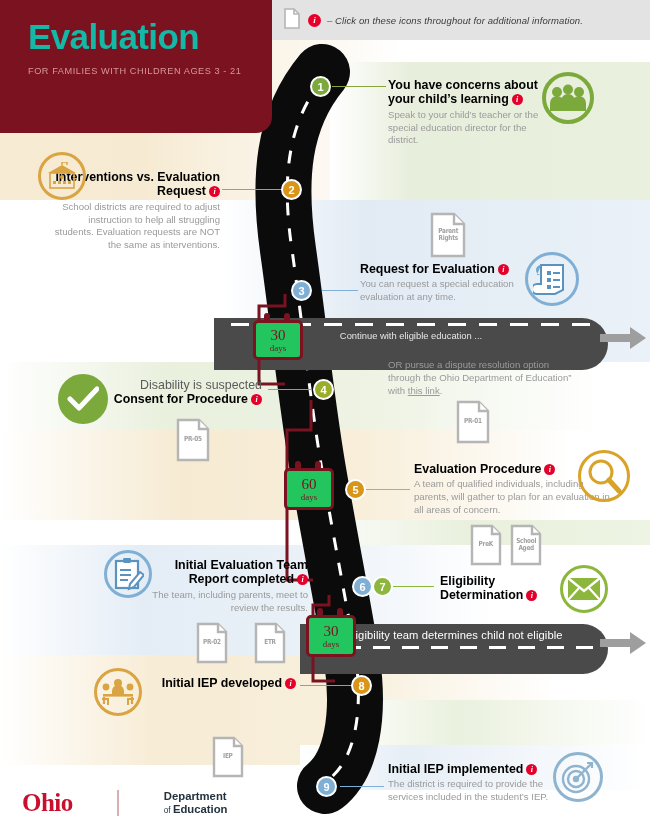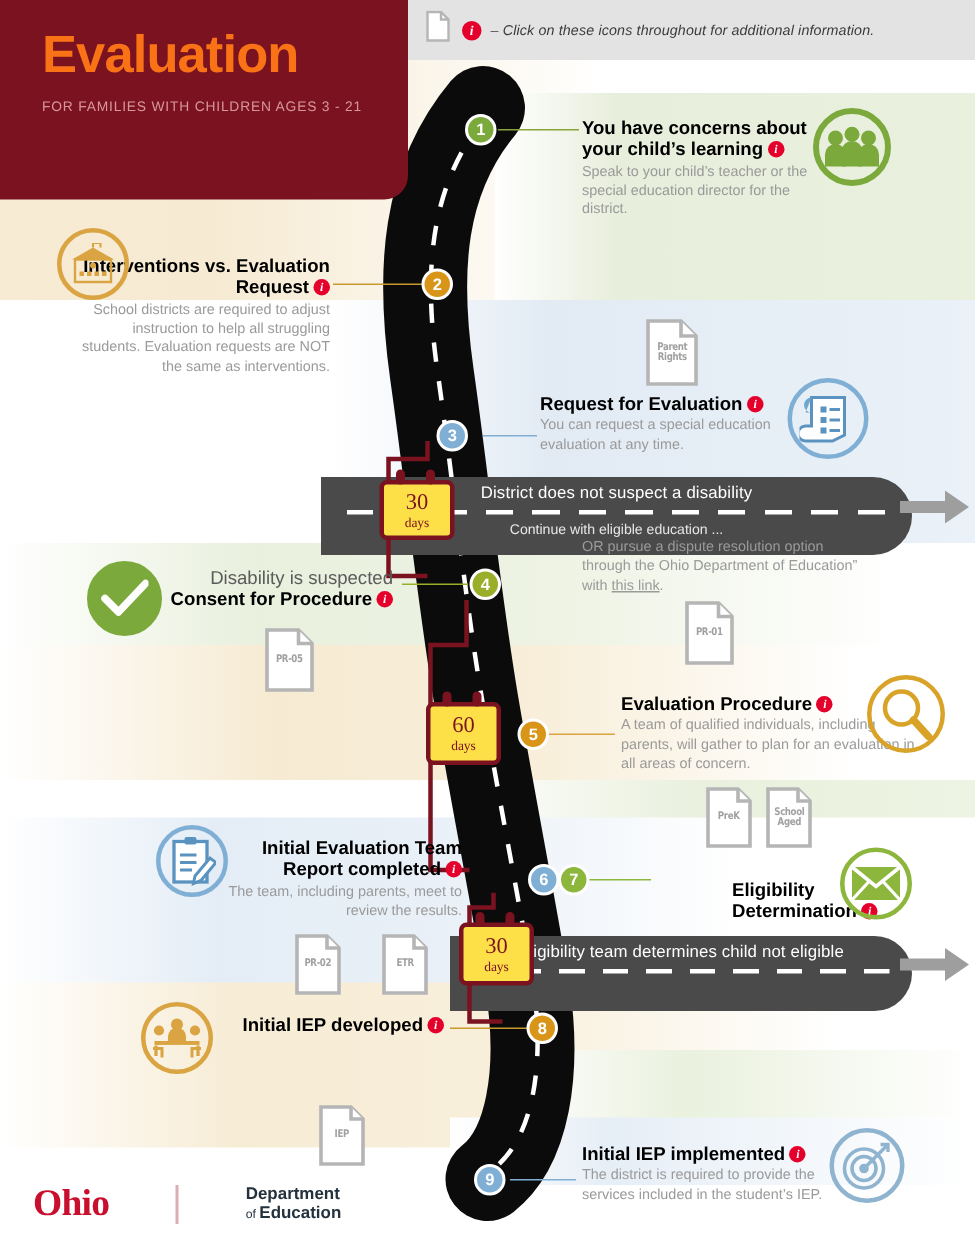--- a/index.html
+++ b/index.html
@@ -28,21 +28,21 @@
   }
 
   
   .titleblock {
     position: absolute; left: 0; top: 0; width: 272px; height: 133px;
     background: #7b1220; z-index: 6;
     border-bottom-right-radius: 16px;
     padding: 20px 0 0 28px;
   }
   .titleblock h1 {
-    color: #f97316; font-size: 35px; line-height: 0.97; font-weight: bold;
+    color: #14b8a6; font-size: 35px; line-height: 0.97; font-weight: bold;
     letter-spacing: -0.6px;
   }
   .titleblock .sub {
     margin-top: 12px; color: #d8969b; font-size: 9.2px;
     letter-spacing: .55px; font-weight: normal;
   }
 
   
   .roadwrap { position: absolute; inset: 0; z-index: 2; pointer-events: none; }
 
@@ -81,21 +81,21 @@
   .doc span {
     font-size: 7px; color: #a0a0a0; font-weight: bold; line-height: 1.05;
     letter-spacing: -0.3px; font-family: "DejaVu Sans", sans-serif;
     transform: scaleX(0.82);
   }
 
   
   .cal { position: absolute; z-index: 9; }
   .cal .body {
     width: 100%; height: 100%;
-    background: #fde047; border: 3px solid #7b1220; border-radius: 5px;
+    background: #22c55e; border: 3px solid #7b1220; border-radius: 5px;
     display: flex; flex-direction: column; align-items: center;
     justify-content: center; line-height: 1;
   }
   .cal .n { font-size: 15px; color: #7b1220; font-family: "Liberation Serif", serif; }
   .cal .d { font-size: 9px; color: #7b1220; font-family: "Liberation Serif", serif; margin-top: 1px; }
   .cal .ring {
     position: absolute; width: 5px; height: 10px; background: #fff;
     border: 3px solid #7b1220; border-radius: 3px; top: -7px;
   }
 
@@ -176,21 +176,20 @@
   </div>
 
   <div class="titleblock">
     <h1>
       <span>Evaluation</span><br>
     </h1>
     <div class="sub">FOR FAMILIES WITH CHILDREN AGES 3 - 21</div>
   </div>
 
   <div class="pill" style="left:214px; top:318px; width:394px; height:52px;">
-    <div class="t1">District does not suspect a disability</div>
     <div class="dashes" style="width:360px;background:repeating-linear-gradient(90deg,#ffffff 0 18px, transparent 18px 31px);"></div>
     <div class="t2">Continue with eligible education ...</div>
   </div>
   <svg style="position:absolute;left:600px;top:325px;z-index:7;" width="48" height="26" viewBox="0 0 48 26">
     <path d="M0 9 h30 v-7 l16 11 -16 11 v-7 h-30 z" fill="#9e9e9e"></path>
   </svg>
 
   <div class="node" style="left:388px; top:357px; width:240px;">
     <p style="color:#9a9a9a;">
       <span>OR pursue a dispute resolution option</span><br>
@@ -396,21 +395,21 @@
       <path d="M2 2 h20 l8 8 v30 h-28 z" fill="#ffffff" stroke="#b5b5b5" stroke-width="2.4"></path>
       <path d="M22 2 v8 h8" fill="#ffffff" stroke="#b5b5b5" stroke-width="2.4"></path>
     </svg>
     <span style="position:relative;">ETR</span>
   </div>
   <div class="marker" style="left:352px; top:576px; width:21px; height:21px; background:#7fafd4;">
     <span>6</span>
   </div>
 
   <div class="conn" style="left:392px;top:586px;width:42px;background:#8db63c;"></div>
-  <div class="node" style="left:440px; top:586px; width:120px;margin-left:48px;">
+  <div class="node" style="left:440px; top:574px; width:120px;">
     <h3>
       <span>Eligibility Determination</span><span class="ibadge">i</span>
     </h3>
   </div>
   <div class="circicon" style="left:560px; top:565px; width:48px; height:48px; border:3px solid #8db63c;">
     <svg width="34" height="24" viewBox="0 0 34 24">
       <rect x="1" y="1" width="32" height="22" fill="#8db63c"></rect>
       <path d="M1 1 L17 14 L33 1" fill="none" stroke="#ffffff" stroke-width="2.4"></path>
       <path d="M1 23 L12 11 M33 23 L22 11" stroke="#ffffff" stroke-width="2.2"></path>
     </svg>

